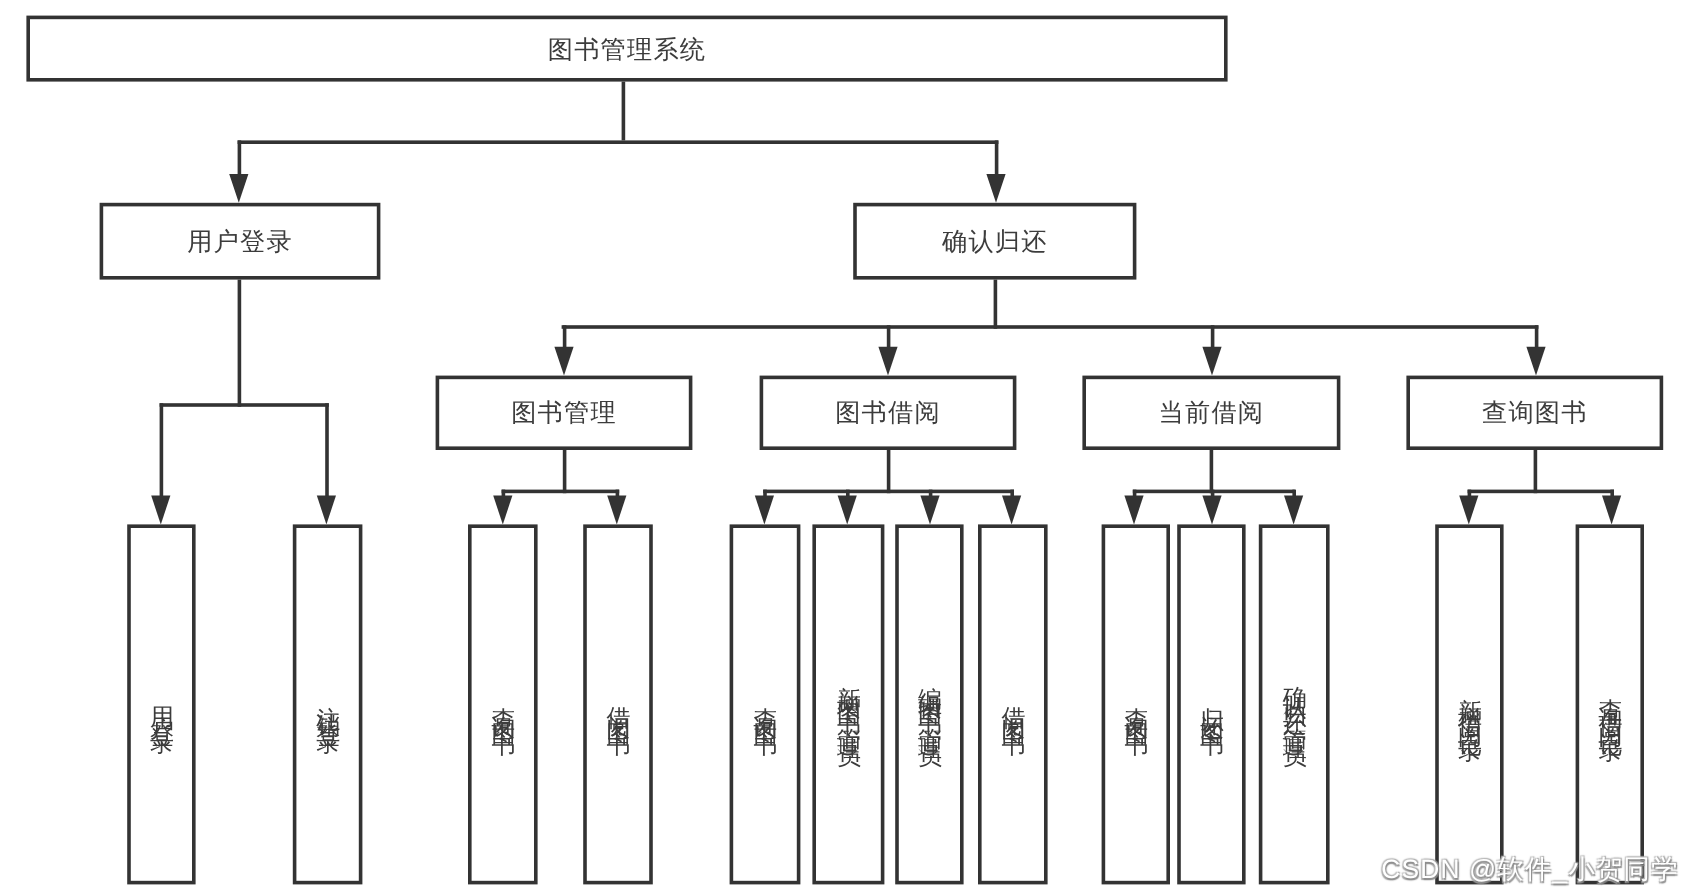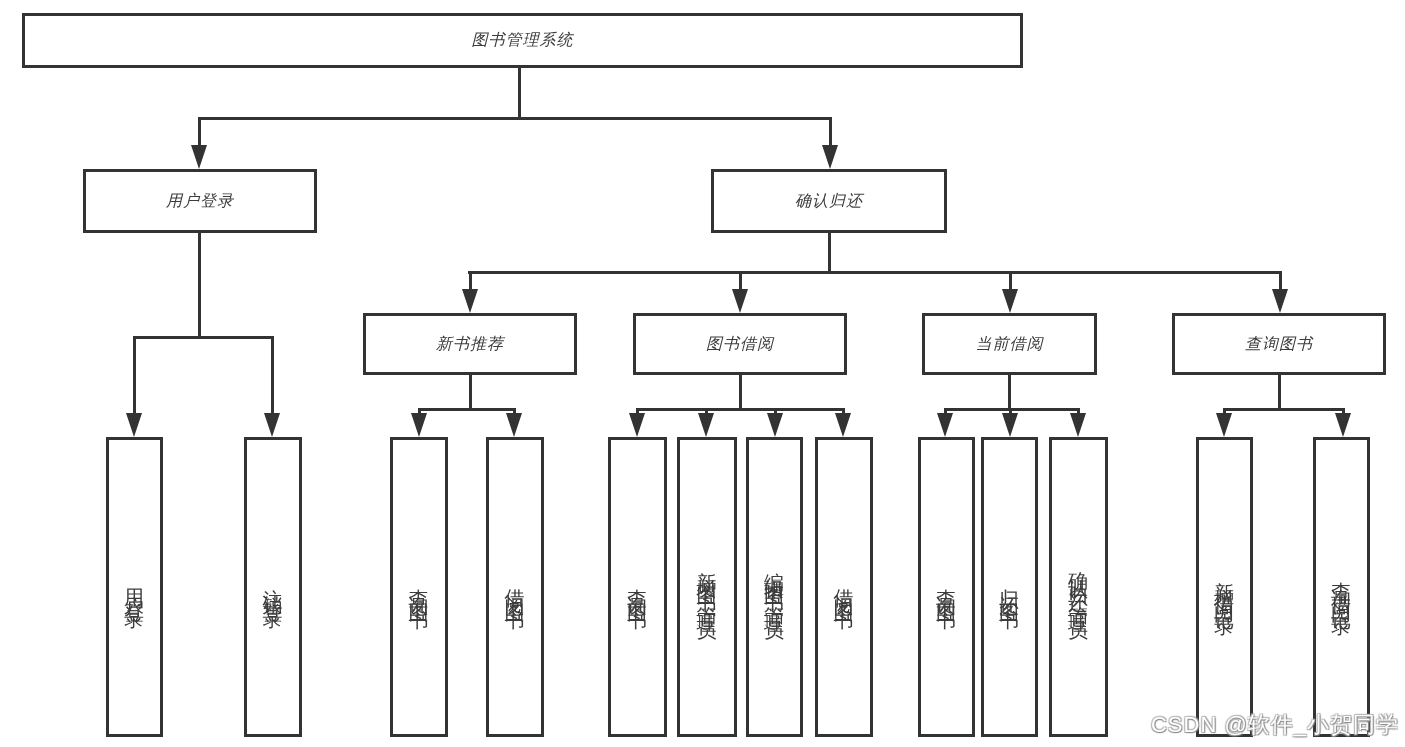--- a/index.html
+++ b/index.html
@@ -13,21 +13,21 @@
   .box{
     position:absolute;
     box-sizing:border-box;
     border:3px solid #333333;
     background:#ffffff;
     display:flex;
     align-items:center;
     justify-content:center;
     color:#3c3c3c;
   }
-  .hbox{font-size:16px;letter-spacing:1px;white-space:nowrap;font-style:italic;}
+  .hbox{font-size:21px;letter-spacing:1px;white-space:nowrap;}
   .vbox{
     writing-mode:vertical-rl;
     text-orientation:mixed;
     font-size:20px;
     letter-spacing:7px;
     line-height:1;
   }
   .vline{position:absolute;width:3px;background:#333333;}
   .hline{position:absolute;height:3px;background:#333333;}
   .arr{
@@ -84,26 +84,26 @@
   <div class="vline" style="left:469px;top:271px;height:20px;"></div>
   <div class="arr" style="left:462px;top:289px;"></div>
   <div class="vline" style="left:739px;top:271px;height:20px;"></div>
   <div class="arr" style="left:732px;top:289px;"></div>
   <div class="vline" style="left:1009px;top:271px;height:20px;"></div>
   <div class="arr" style="left:1002px;top:289px;"></div>
   <div class="vline" style="left:1279px;top:271px;height:20px;"></div>
   <div class="arr" style="left:1272px;top:289px;"></div>
 
   <div class="box hbox" style="left:363px;top:313px;width:214px;height:62px;">
-    <span>新书推荐</span>
+    <span>图书管理</span>
   </div>
   <div class="box hbox" style="left:633px;top:313px;width:214px;height:62px;">
     <span>图书借阅</span>
   </div>
-  <div class="box hbox" style="left:922px;top:313px;width:175px;height:62px;">
+  <div class="box hbox" style="left:902px;top:313px;width:215px;height:62px;">
     <span>当前借阅</span>
   </div>
   <div class="box hbox" style="left:1172px;top:313px;width:214px;height:62px;">
     <span>查询图书</span>
   </div>
 
   <div class="vline" style="left:469px;top:375px;height:36px;"></div>
   <div class="hline" style="left:418px;top:408px;width:98px;"></div>
   <div class="vline" style="left:418px;top:408px;height:8px;"></div>
   <div class="arr" style="left:411px;top:413px;"></div>

